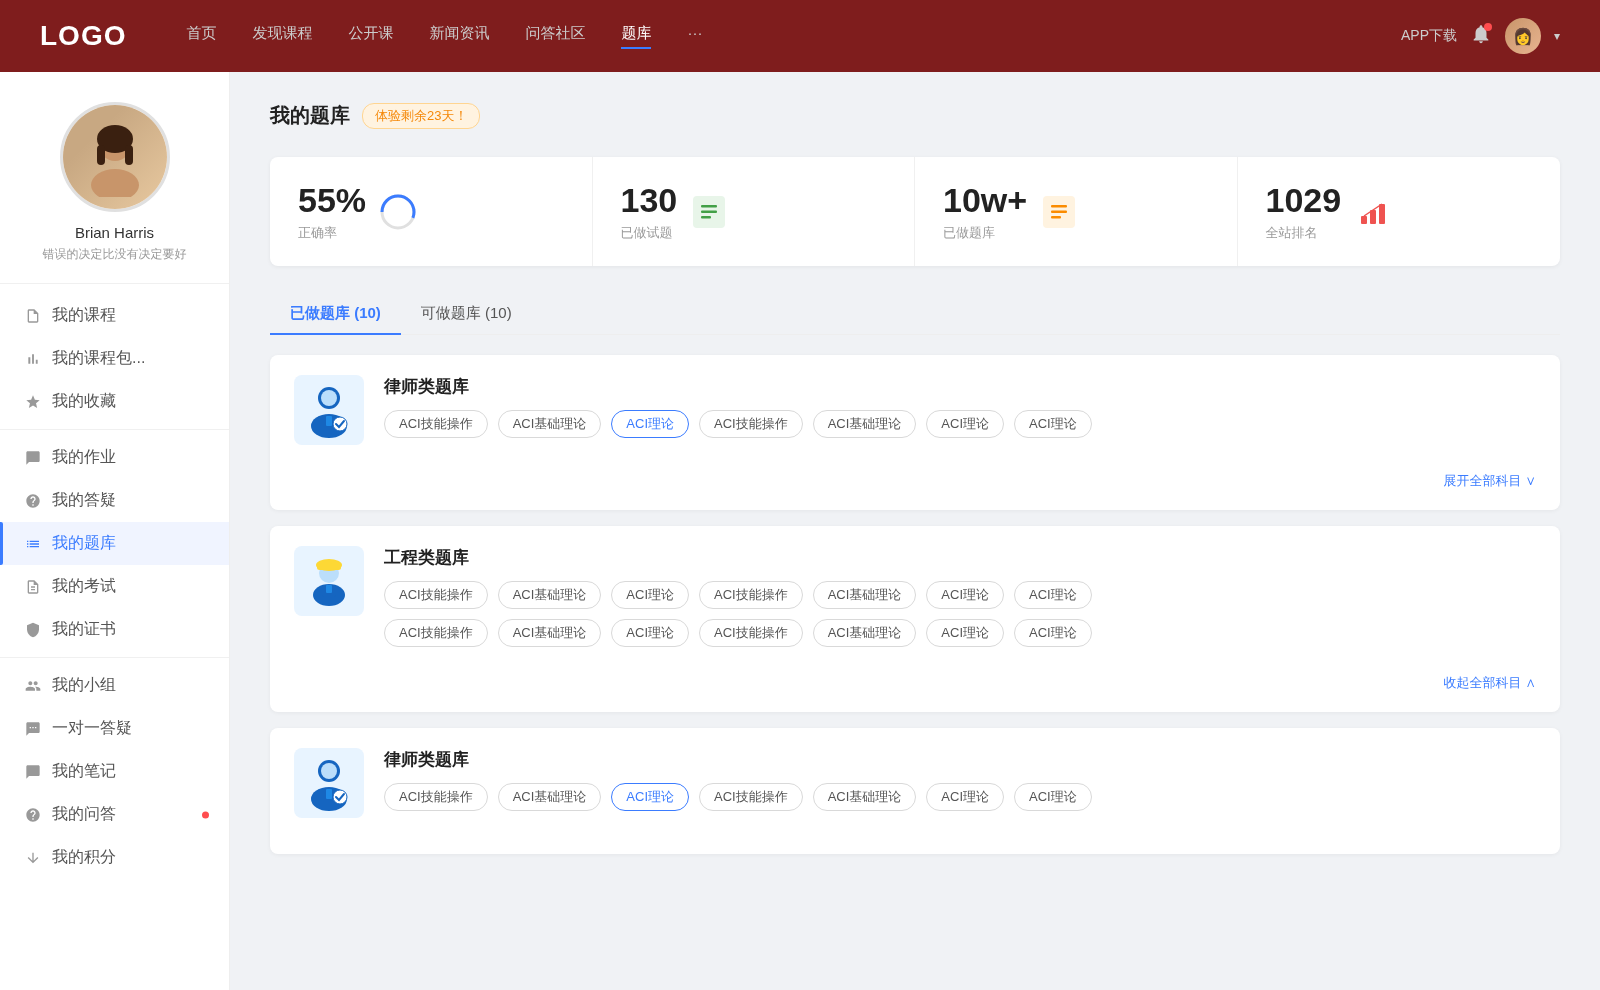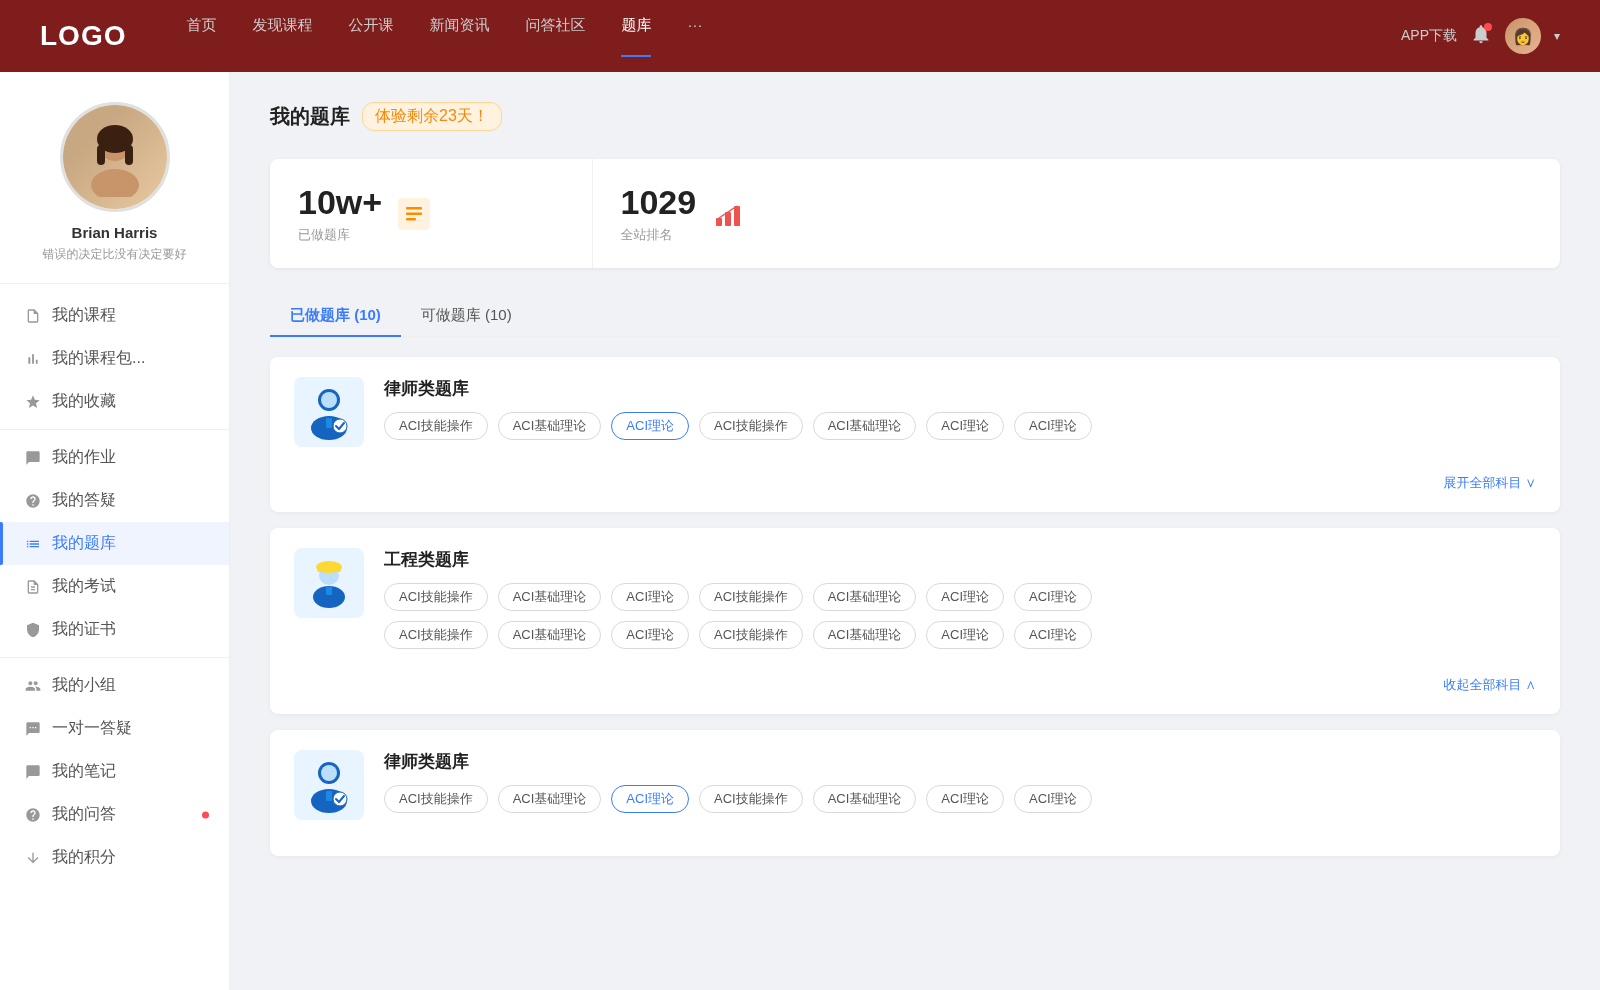--- a/index.html
+++ b/index.html
@@ -6,21 +6,21 @@
     body { font-family: -apple-system, BlinkMacSystemFont, "PingFang SC", "Microsoft YaHei", sans-serif; background: #f0f2f5; min-height: 990px; }
 
     
     .navbar {
       background: #7f1d1d; height: 72px; display: flex; align-items: center; padding: 0 40px;
       position: relative; z-index: 10;
     }
     .nav-logo { color: #fff; font-size: 28px; font-weight: 900; letter-spacing: 1px; margin-right: 60px; }
     .nav-links { display: flex; gap: 36px; flex: 1; }
     .nav-link { color: #ccc; font-size: 15px; cursor: pointer; text-decoration: none; }
-    .nav-link.active { color: #fff; border-bottom: 2px solid #3b7cff; padding-bottom: 20px; }
+    .nav-link.active { color: #fff; border-bottom: 2px solid #3b7cff; padding-bottom: 4px; }
     .nav-right { display: flex; align-items: center; gap: 13px; }
     .nav-app-dl { color: #ccc; font-size: 14px; cursor: pointer; }
     .nav-bell { position: relative; cursor: pointer; }
     .nav-bell svg { fill: #ccc; }
     .nav-bell-dot { position: absolute; top: 0; right: 0; width: 8px; height: 8px; background: #ff4d4f; border-radius: 50%; }
     .nav-avatar { width: 36px; height: 36px; border-radius: 50%; background: #888; overflow: hidden; cursor: pointer; }
     .nav-caret { color: #ccc; font-size: 12px; cursor: pointer; }
 
     
     .page-layout { display: flex; min-height: calc(990px - 72px); }
@@ -34,21 +34,21 @@
     .avatar-circle {
       width: 110px; height: 110px; border-radius: 50%; margin: 0 auto 12px;
       background: #e8e8e8; overflow: hidden; border: 3px solid #e0e0e0;
     }
     .avatar-circle .avatar-placeholder {
       width: 100%; height: 100%;
       background: linear-gradient(135deg, #c8a882 30%, #e8c9a0 100%);
       display: flex; align-items: center; justify-content: center;
       font-size: 40px; color: #fff;
     }
-    .profile-name { font-size: 15px; font-weight: 700; color: #333; margin-bottom: 5px; }
+    .profile-name { font-size: 15px; font-weight: 400; color: #333; margin-bottom: 5px; }
     .profile-motto { font-size: 12px; color: #999; }
 
     .sidebar-menu { padding: 10px 0; }
     .menu-item {
       display: flex; align-items: center; gap: 10px;
       padding: 11px 24px; cursor: pointer; color: #555; font-size: 16px;
       position: relative;
     }
     .menu-item.active { color: #3b7cff; background: #f0f4ff; }
     .menu-item.active::before {
@@ -60,21 +60,21 @@
     .menu-divider { border: none; border-top: 1px solid #f0f0f0; margin: 6px 0; }
 
     
     .main-content { flex: 1; padding: 30px 40px; }
 
     
     .page-header { display: flex; align-items: center; gap: 12px; margin-bottom: 28px; }
     .page-title { font-size: 20px; font-weight: 700; color: #222; }
     .trial-badge {
       background: #fff3e0; color: #f5890a; border: 1px solid #ffd591;
-      border-radius: 12px; padding: 3px 12px; font-size: 16px; text-align: center;
+      border-radius: 12px; padding: 3px 12px; font-size: 13px; text-align: center;
     }
 
     
     .stats-row {
       display: grid; grid-template-columns: repeat(4, 1fr);
       background: #fff; border-radius: 8px; margin-bottom: 28px;
       box-shadow: 0 1px 4px rgba(0,0,0,0.06);
     }
     .stat-item {
       padding: 24px 28px; border-right: 1px solid #f0f0f0;
@@ -286,20 +286,46 @@
   <main class="main-content">
 
     <div class="page-header">
       <h1 class="page-title">我的题库</h1>
       <span class="trial-badge">体验剩余23天！</span>
     </div>
 
     <div class="stats-row">
       <div class="stat-item">
         <div>
+          <div class="stat-number">55%</div>
+          <div class="stat-label">正确率</div>
+        </div>
+        <div class="stat-icon">
+          <svg width="36" height="36" viewBox="0 0 36 36">
+            <circle cx="18" cy="18" r="16" fill="none" stroke="#e0e0e0" stroke-width="3"></circle>
+            <circle cx="18" cy="18" r="16" fill="none" stroke="#3b7cff" stroke-width="3" stroke-dasharray="56 44" stroke-dashoffset="25" transform="rotate(-90 18 18)"></circle>
+          </svg>
+        </div>
+      </div>
+      <div class="stat-item">
+        <div>
+          <div class="stat-number">130</div>
+          <div class="stat-label">已做试题</div>
+        </div>
+        <div class="stat-icon">
+          <svg width="32" height="32" viewBox="0 0 32 32">
+            <rect width="32" height="32" rx="4" fill="#e8f5e9"></rect>
+            <rect x="8" y="9" width="16" height="2.5" rx="1" fill="#43a047"></rect>
+            <rect x="8" y="14.5" width="16" height="2.5" rx="1" fill="#43a047"></rect>
+            <rect x="8" y="20" width="10" height="2.5" rx="1" fill="#43a047"></rect>
+          </svg>
+        </div>
+      </div>
+      <div class="stat-item">
+        <div>
           <div class="stat-number">10w+</div>
           <div class="stat-label">已做题库</div>
         </div>
         <div class="stat-icon">
           <svg width="32" height="32" viewBox="0 0 32 32">
             <rect width="32" height="32" rx="4" fill="#fff3e0"></rect>
             <rect x="8" y="9" width="16" height="2.5" rx="1" fill="#fb8c00"></rect>
             <rect x="8" y="14.5" width="16" height="2.5" rx="1" fill="#fb8c00"></rect>
             <rect x="8" y="20" width="10" height="2.5" rx="1" fill="#fb8c00"></rect>
           </svg>

